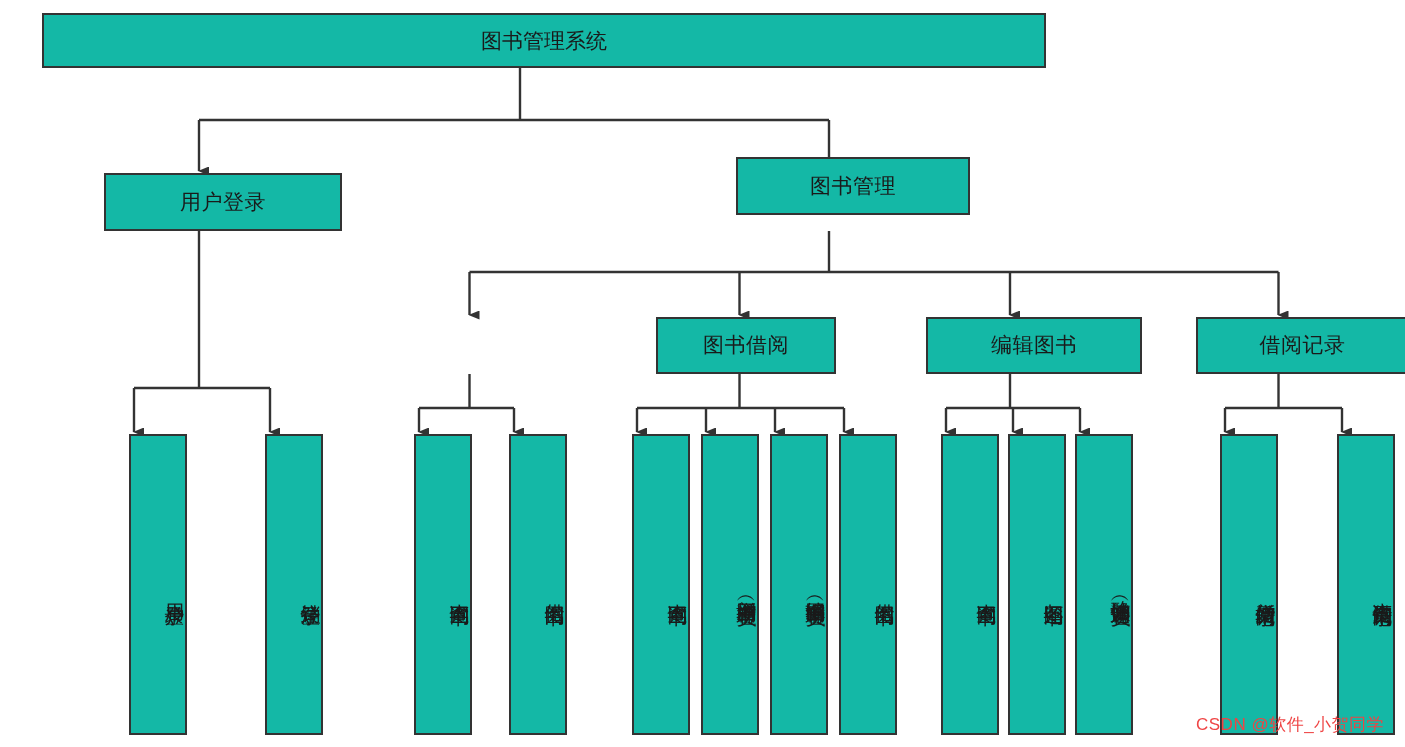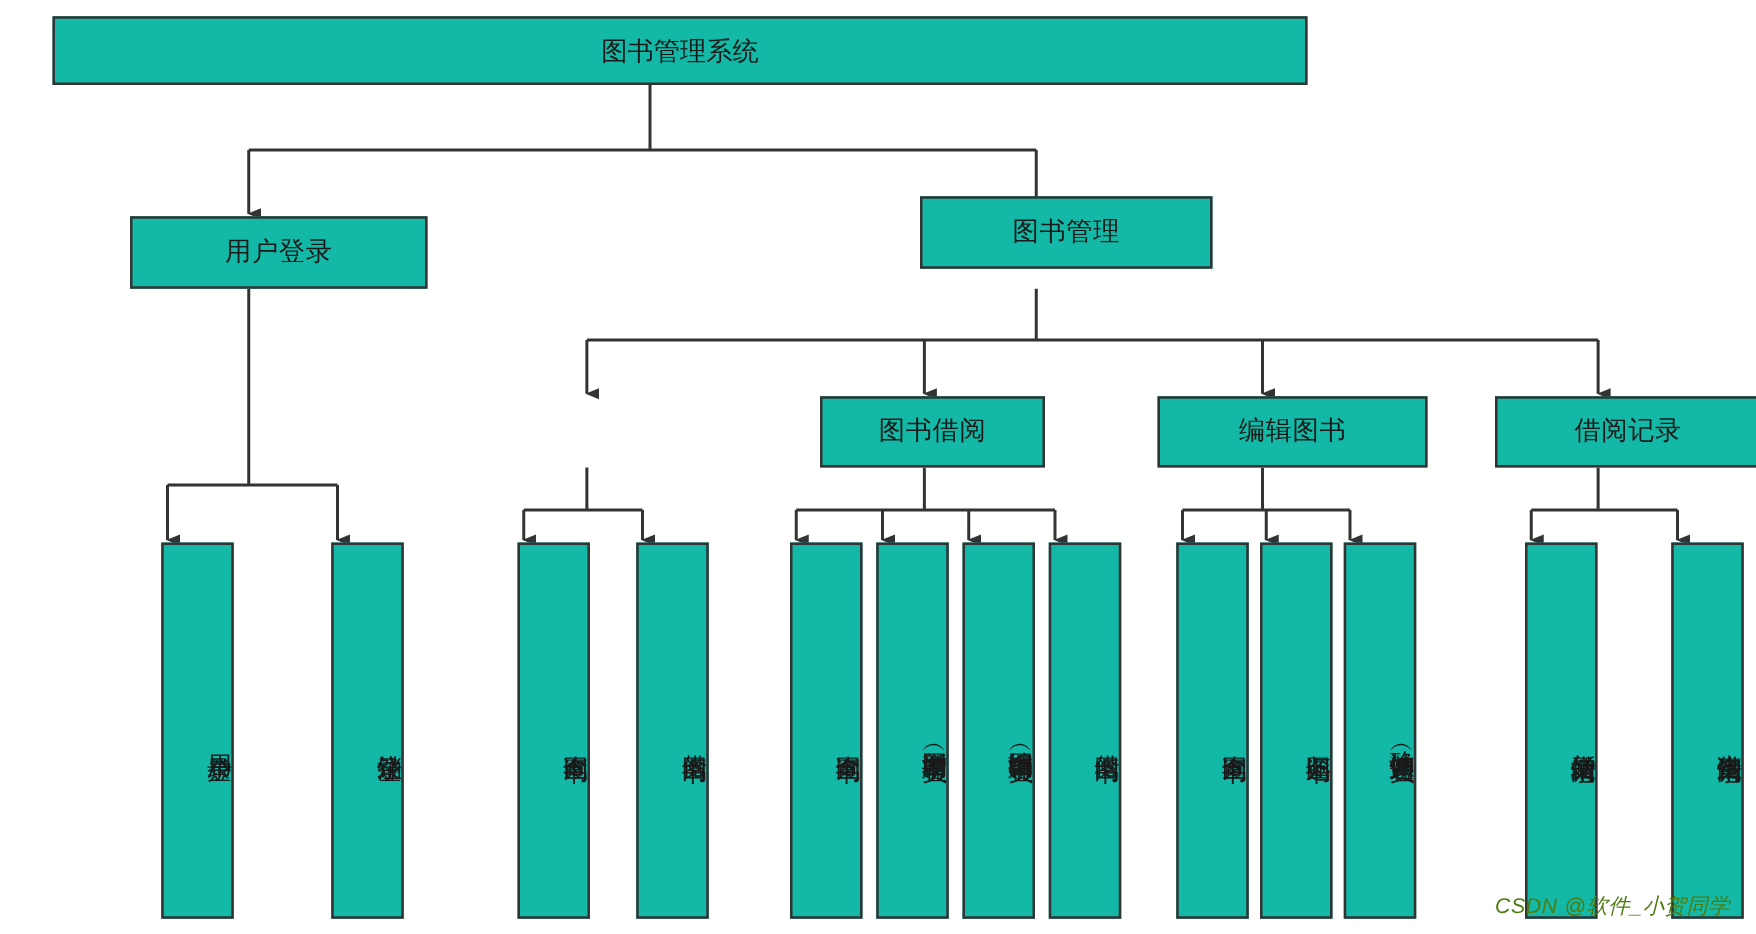--- a/index.html
+++ b/index.html
@@ -55,25 +55,24 @@
     align-items: flex-start;
     justify-content: center;
     padding-top: 10px;
     white-space: nowrap;
   }
   #watermark {
     position: absolute;
     left: 1196px;
     top: 713px;
     font-size: 17px;
-    color: #4d7c0f;
+    color: #ef4444;
     white-space: nowrap;
     letter-spacing: 0.5px;
     font-family: "Liberation Sans", "DejaVu Sans", sans-serif;
-    font-style: italic;
   }
 </style>
 </head>
 <body>
 
 <div id="diagram-root">
 
   <svg id="edges-layer" width="1405" height="747" viewBox="0 0 1405 747" xmlns="http://www.w3.org/2000/svg">
     <defs>
       <marker id="arrowhead" markerWidth="9" markerHeight="11" refX="4.5" refY="10" orient="auto" markerUnits="userSpaceOnUse">

